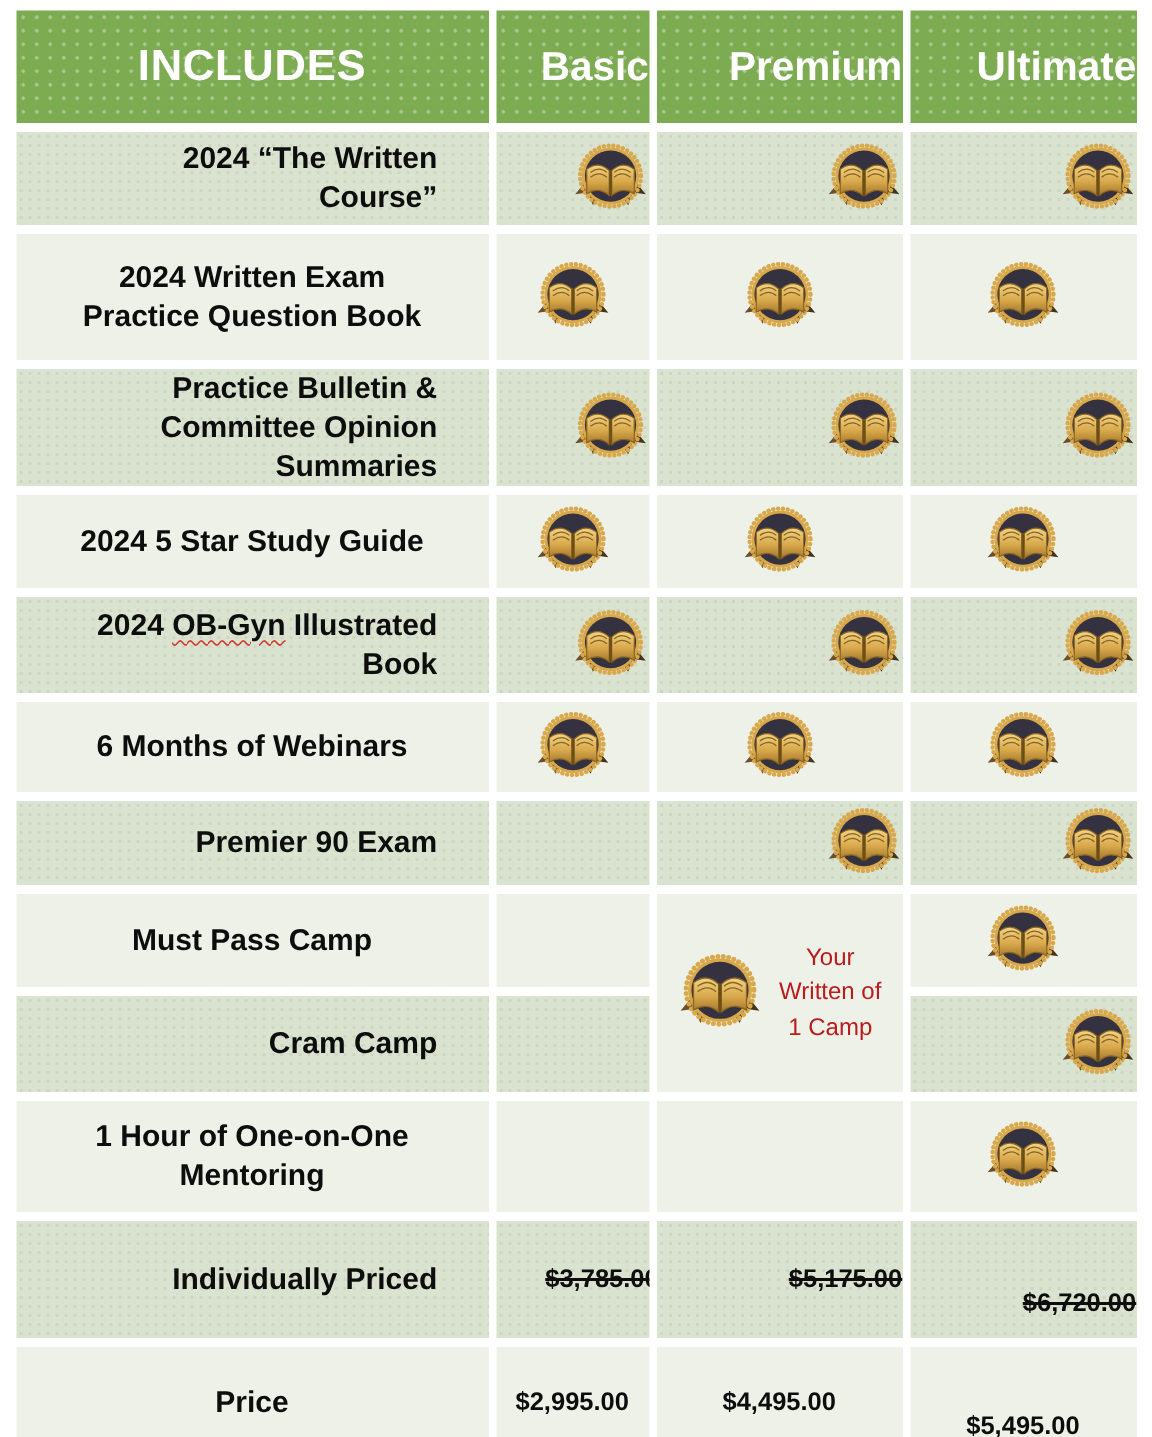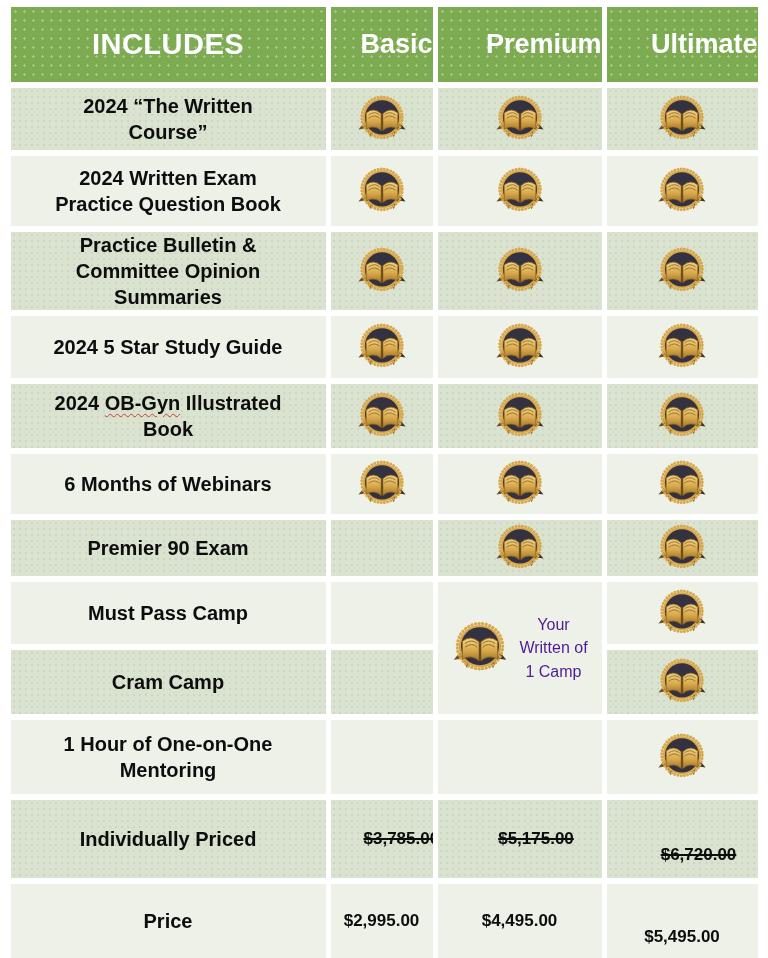--- a/index.html
+++ b/index.html
@@ -21,46 +21,47 @@
     font-weight:bold;
     height:75px;
   }
   th.includes{font-size:29px;letter-spacing:.5px;}
   th.plan{font-size:27px;text-align:right;}
   
   tr.dark td{
     background-color:#dae3d0;
     background-image:radial-gradient(rgba(110,130,95,.12) 1px, transparent 1.2px);
     background-size:6px 6px;
+    text-align:right;
   }
   tr.light td{background-color:#edf1e8;}
   td.merged{background-color:#edf1e8 !important;background-image:none !important;}
   
-  tr.r1 td{height:62px}  tr.r2 td{height:70px}  tr.r3 td{height:72px}
+  tr.r1 td{height:62px}  tr.r2 td{height:84px}  tr.r3 td{height:72px}
   tr.r4 td{height:62px}  tr.r5 td{height:64px}  tr.r6 td{height:60px}
   tr.r7 td{height:56px}  tr.r8 td{height:62px}  tr.r9 td{height:64px}
   tr.r10 td{height:74px} tr.r11 td{height:78px} tr.r12 td{height:74px}
   
   td.feature{font-size:20px;font-weight:bold;line-height:1.3;padding:0 34px;}
   td.pricecell{font-size:17px;font-weight:bold;}
   .struck{text-decoration:line-through;text-decoration-thickness:2px;margin-left:33px;}
   .drop{display:inline-block;position:relative;top:16px;}
   .squiggle{
     text-decoration-line:underline;
     text-decoration-style:wavy;
     text-decoration-color:#d33a2f;
     text-decoration-thickness:1px;
     text-underline-offset:3px;
   }
   
   .badge{width:52px;height:52px;display:inline-block;vertical-align:middle;}
   .badge.big{width:58px;height:58px;}
   
   .choice-wrap{display:flex;align-items:center;justify-content:center;gap:10px;}
-  .choice-text{font-size:16px;font-weight:normal;line-height:1.45;color:#4c1d95;}
+  .choice-text{font-size:16px;font-weight:normal;line-height:1.45;color:#b91c1c;}
   .hidden-defs{position:absolute;width:0;height:0;overflow:hidden;}
 </style>
 </head>
 <body>
 
 <svg class="hidden-defs" aria-hidden="true">
   <defs>
     <linearGradient id="goldGrad" x1="0" y1="0" x2="0" y2="1">
       <stop offset="0" stop-color="#f2d387"></stop>
       <stop offset="0.55" stop-color="#d8a84b"></stop>

